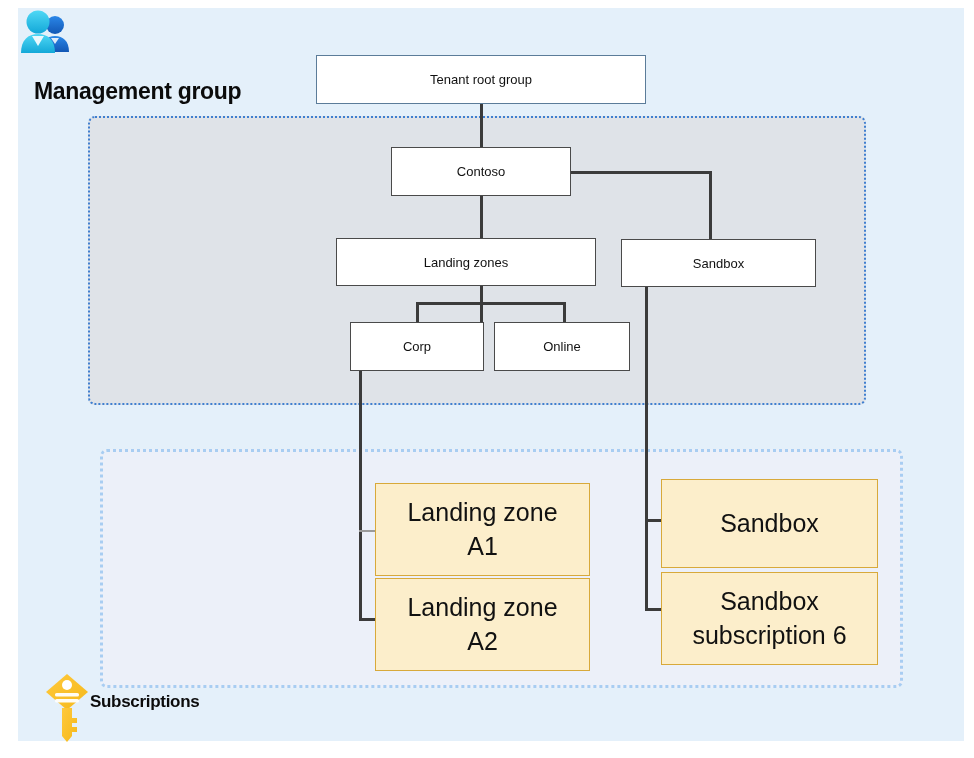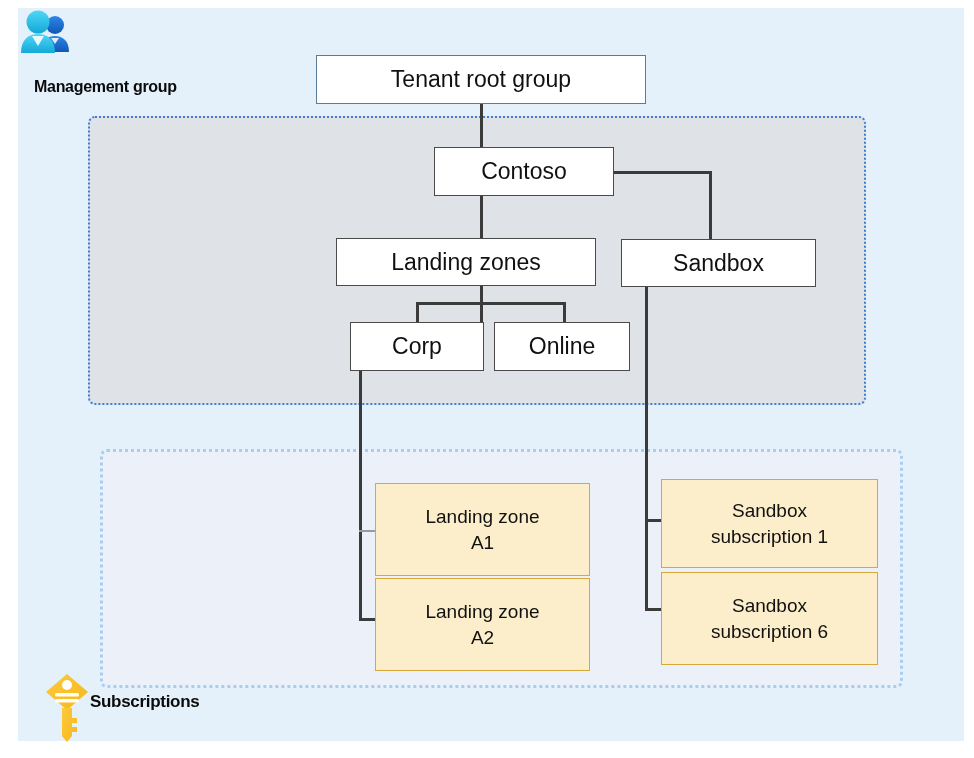--- a/index.html
+++ b/index.html
@@ -55,21 +55,21 @@
   .caption {
     position: absolute;
     font-weight: bold;
     color: #0b0b0b;
     letter-spacing: -0.3px;
     white-space: nowrap;
   }
   .caption-mg {
     left: 34px;
     top: 78px;
-    font-size: 16px;
+    font-size: 23px;
   }
   .caption-sub {
     left: 90px;
     top: 692px;
     font-size: 17px;
   }
   
   .icon-people {
     position: absolute;
     left: 18px;
@@ -86,38 +86,38 @@
   }
   
   .node {
     position: absolute;
     background: #ffffff;
     border: 1.6px solid #4a4a4a;
     box-sizing: border-box;
     display: flex;
     align-items: center;
     justify-content: center;
-    font-size: 23px;
+    font-size: 13px;
     color: #111111;
     z-index: 4;
   }
   .node-root {
     border: 1.6px solid #5b7c99;
   }
   
   .sub-node {
     position: absolute;
     background: #fceecb;
     border: 1.6px solid #d8a93a;
     box-sizing: border-box;
     display: flex;
     flex-direction: column;
     align-items: center;
     justify-content: center;
-    font-size: 19px;
+    font-size: 25px;
     color: #111111;
     line-height: 1.35;
     text-align: center;
     z-index: 4;
   }
   
   .conn {
     position: absolute;
     background: #3b3b3b;
     z-index: 2;
@@ -198,21 +198,21 @@
   <div class="conn conn-h" style="left:359px; top:618px; width:20px;"></div>
 
   <div class="conn conn-v" style="left:645px; top:285px; height:326px;"></div>
   <div class="conn conn-h" style="left:645px; top:519px; width:20px;"></div>
   <div class="conn conn-h" style="left:645px; top:608px; width:20px;"></div>
 
   <div class="node node-root" style="left:316px; top:55px; width:330px; height:49px;">
     <span>Tenant root group</span>
   </div>
 
-  <div class="node" style="left:391px; top:147px; width:180px; height:49px;margin-left:43px;">
+  <div class="node" style="left:391px; top:147px; width:180px; height:49px;">
     <span>Contoso</span>
   </div>
 
   <div class="node" style="left:336px; top:238px; width:260px; height:48px;">
     <span>Landing zones</span>
   </div>
 
   <div class="node" style="left:621px; top:239px; width:195px; height:48px;">
     <span>Sandbox</span>
   </div>
@@ -230,21 +230,20 @@
     <span>A1</span>
   </div>
 
   <div class="sub-node" style="left:375px; top:578px; width:215px; height:93px;">
     <span>Landing zone</span>
     <span>A2</span>
   </div>
 
   <div class="sub-node" style="left:661px; top:479px; width:217px; height:89px;">
     <span>Sandbox</span>
-    <span>subscription 1</span>
   </div>
 
   <div class="sub-node" style="left:661px; top:572px; width:217px; height:93px;">
     <span>Sandbox</span>
     <span>subscription 6</span>
   </div>
 
 </div>
 
 </body></html>

